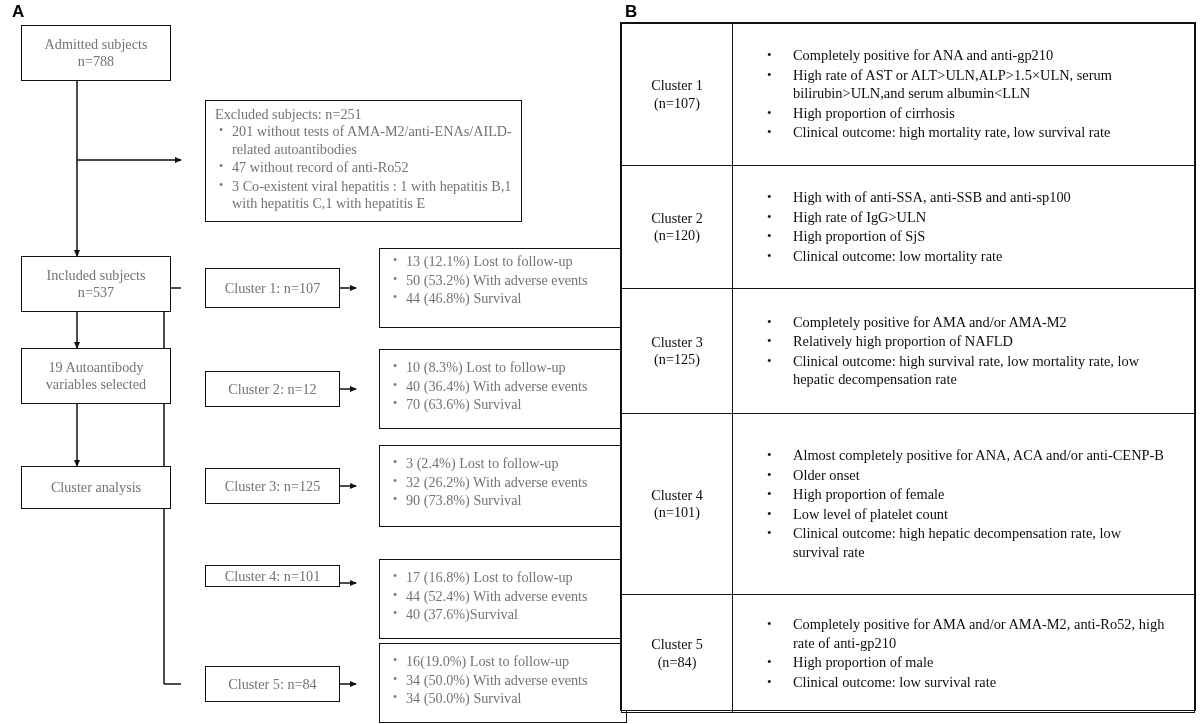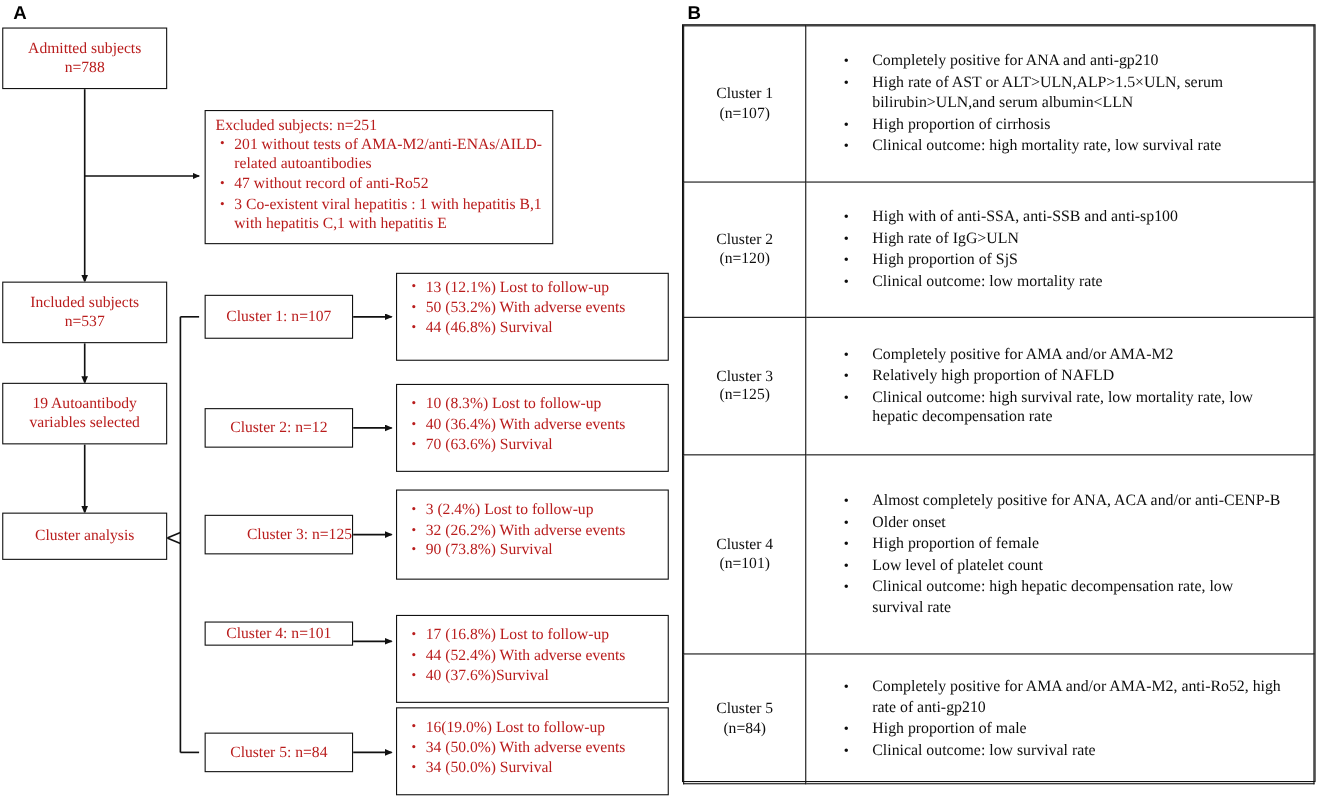--- a/index.html
+++ b/index.html
@@ -27,21 +27,22 @@
   #letter-b{left:625px;top:3px;}
 
   
   .abox{
     position:absolute;
     border:1.4px solid #111;
     background:#fff;
     box-sizing:border-box;
     font-size:14.2px;
     line-height:17px;
-    color:#b91c1c;
+    color:#737373;
+    margin-left:19px;
   }
   .abox.center{
     display:flex;
     flex-direction:column;
     align-items:center;
     justify-content:center;
     text-align:center;
   }
   .abox.center .ln{display:block;white-space:nowrap;}
 
@@ -189,21 +190,21 @@
   <div class="abox center" id="box-cluster-analysis" style="left:2px;top:466px;width:150px;height:43px;">
     <span class="ln">Cluster analysis</span>
   </div>
 
   <div class="abox center" style="left:186px;top:268px;width:135px;height:40px;">
     <span class="ln">Cluster 1: n=107</span>
   </div>
   <div class="abox center" style="left:186px;top:371px;width:135px;height:36px;">
     <span class="ln">Cluster 2: n=12</span>
   </div>
-  <div class="abox center" style="left:186px;top:468px;width:135px;height:36px;align-items:flex-end;">
+  <div class="abox center" style="left:186px;top:468px;width:135px;height:36px;">
     <span class="ln">Cluster 3: n=125</span>
   </div>
   <div class="abox center" style="left:186px;top:565px;width:135px;height:22px;">
     <span class="ln">Cluster 4: n=101</span>
   </div>
   <div class="abox center" style="left:186px;top:666px;width:135px;height:36px;">
     <span class="ln">Cluster 5: n=84</span>
   </div>
 
   <div class="abox" style="left:360px;top:248px;width:248px;height:80px;padding-top:4px;">

